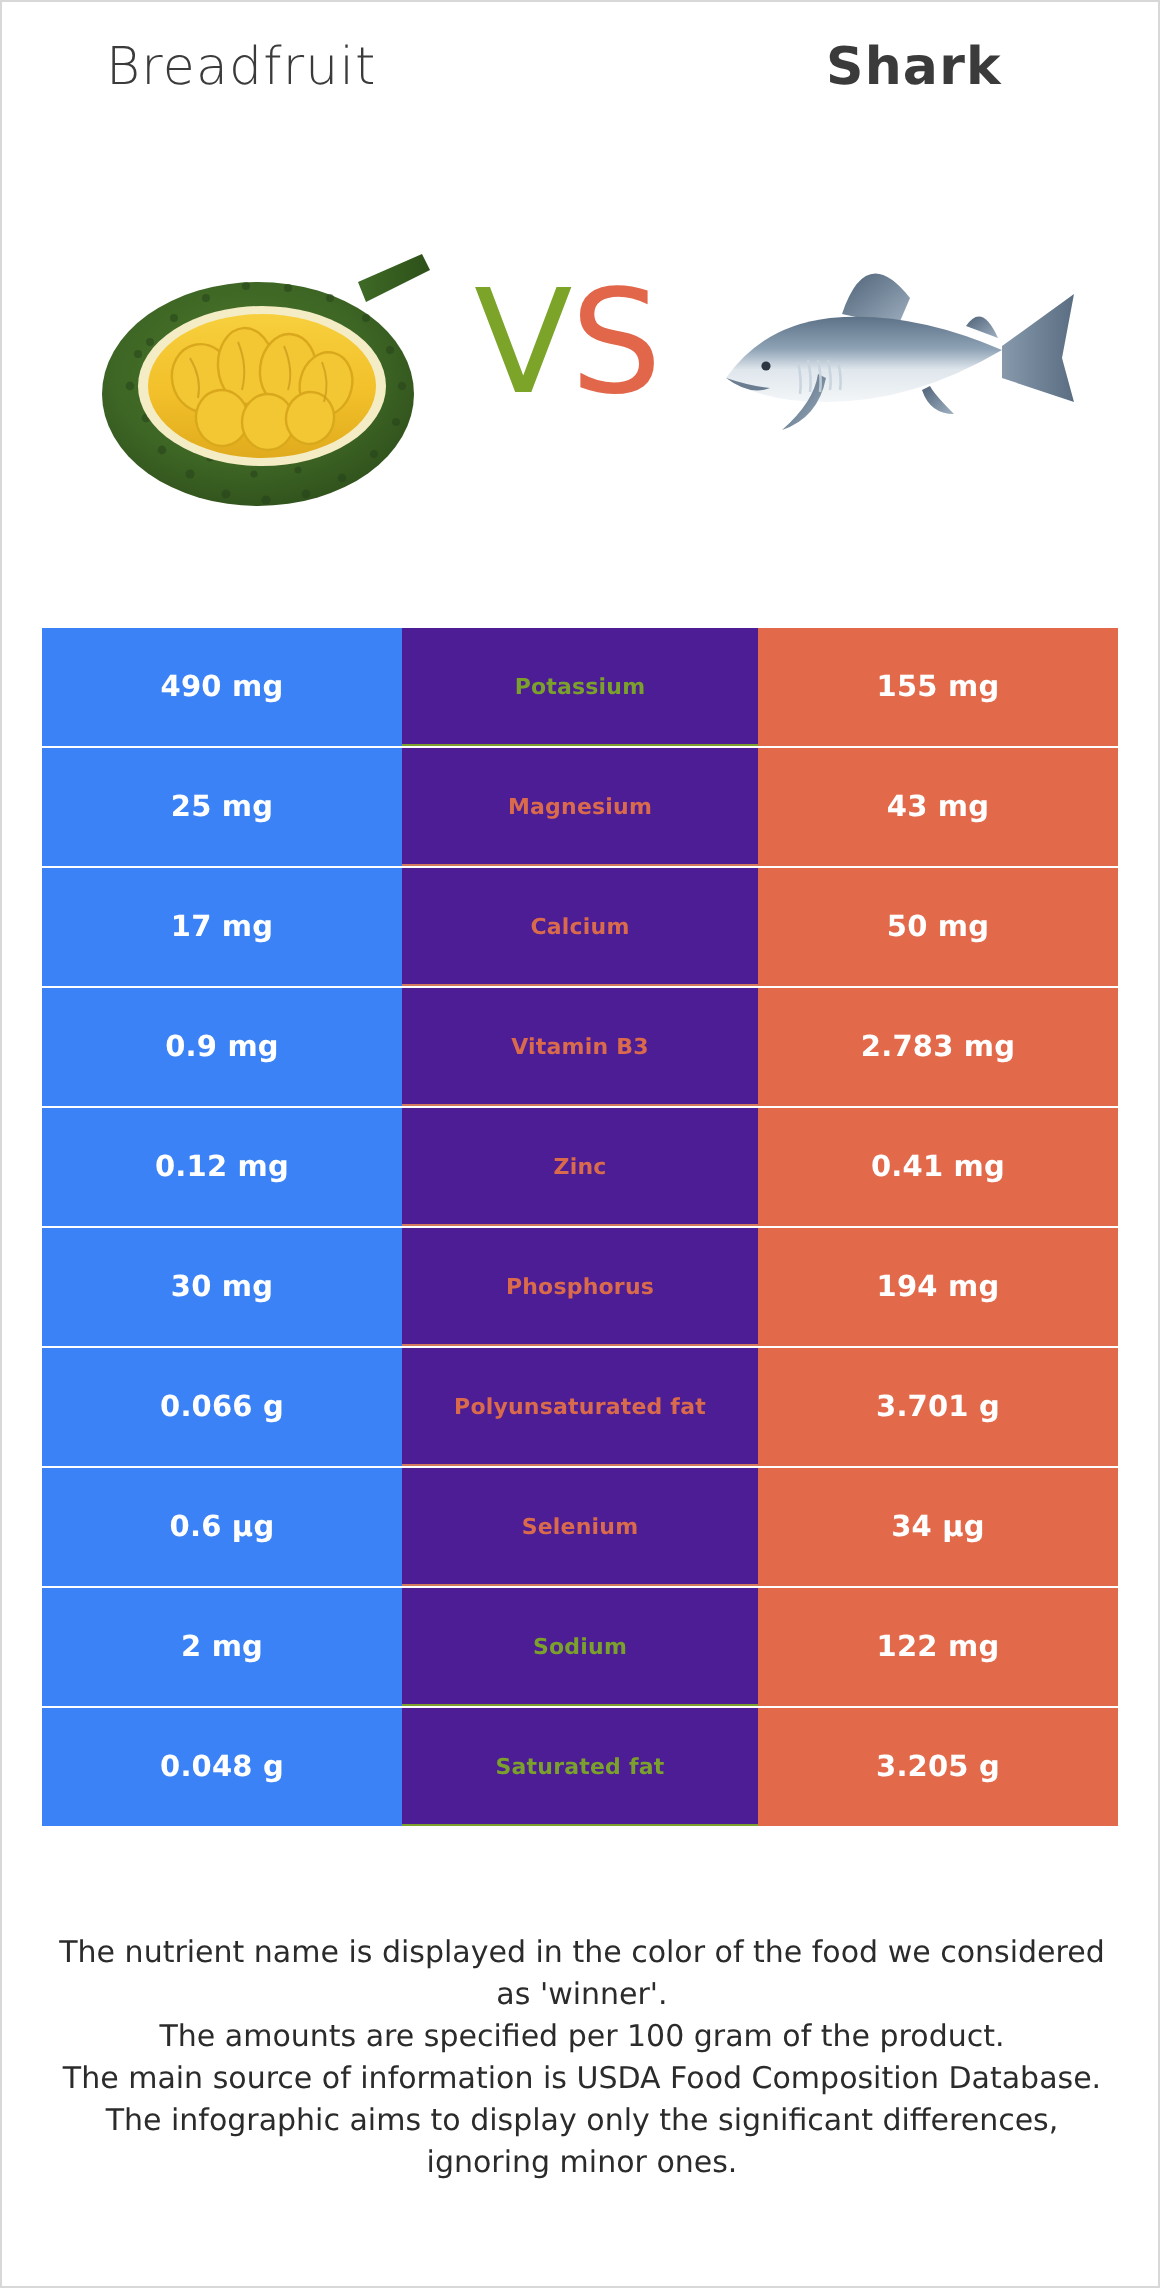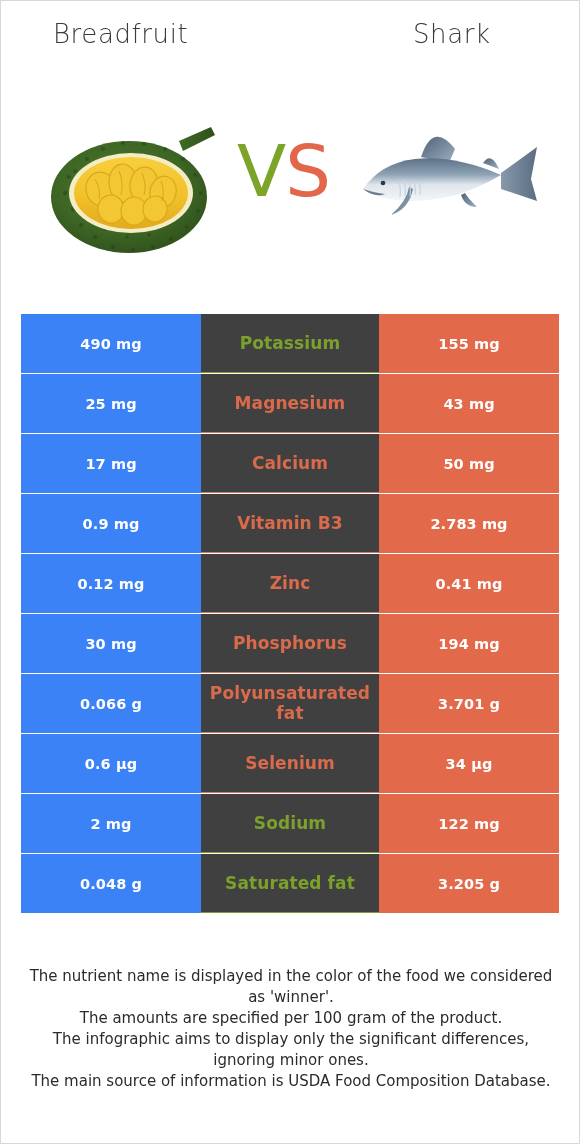--- a/index.html
+++ b/index.html
@@ -34,21 +34,21 @@
     position: absolute;
     top: 0;
     font-family: "DejaVu Sans", sans-serif;
     font-weight: 300;
     font-size: 26px;
     letter-spacing: 0.6px;
     color: #3b3b3b;
     white-space: nowrap;
   }
   .title-left  { left: 52px; }
-  .title-right { left: 412px; }
+  .title-right { left: 412px; font-weight: bold; }
 
   
   .hero {
     position: absolute;
     top: 96px;
     left: 0;
     width: 580px;
     height: 180px;
   }
 
@@ -105,23 +105,23 @@
     background: #3b82f6;
     color: #ffffff;
   }
   .cell-right {
     width: 180px;
     background: #e2694a;
     color: #ffffff;
   }
   .cell-mid {
     width: 178px;
-    background: #404040;
+    background: #4c1d95;
     font-weight: 700;
-    font-size: 17px;
+    font-size: 11px;
     border-bottom: 1px solid transparent;
     text-align: center;
     padding: 0 4px;
   }
   .cell-mid.win-left  { color: #7ba02c; border-bottom-color: #7ba02c; }
   .cell-mid.win-right { color: #d96a4b; border-bottom-color: #d2795e; }
 
   
   .footnote {
     position: absolute;
@@ -326,17 +326,17 @@
       <div class="row">
         <div class="cell cell-left">0.048 g</div>
         <div class="cell cell-mid win-left">Saturated fat</div>
         <div class="cell cell-right">3.205 g</div>
       </div>
     </div>
 
   <div class="footnote">
     <p>The nutrient name is displayed in the color of the food we considered as 'winner'.</p>
     <p>The amounts are specified per 100 gram of the product.</p>
+    <p>The main source of information is USDA Food Composition Database.</p>
     <p>The infographic aims to display only the significant differences, ignoring minor ones.</p>
-    <p>The main source of information is USDA Food Composition Database.</p>
   </div>
 
 </div>
 
 </body></html>

